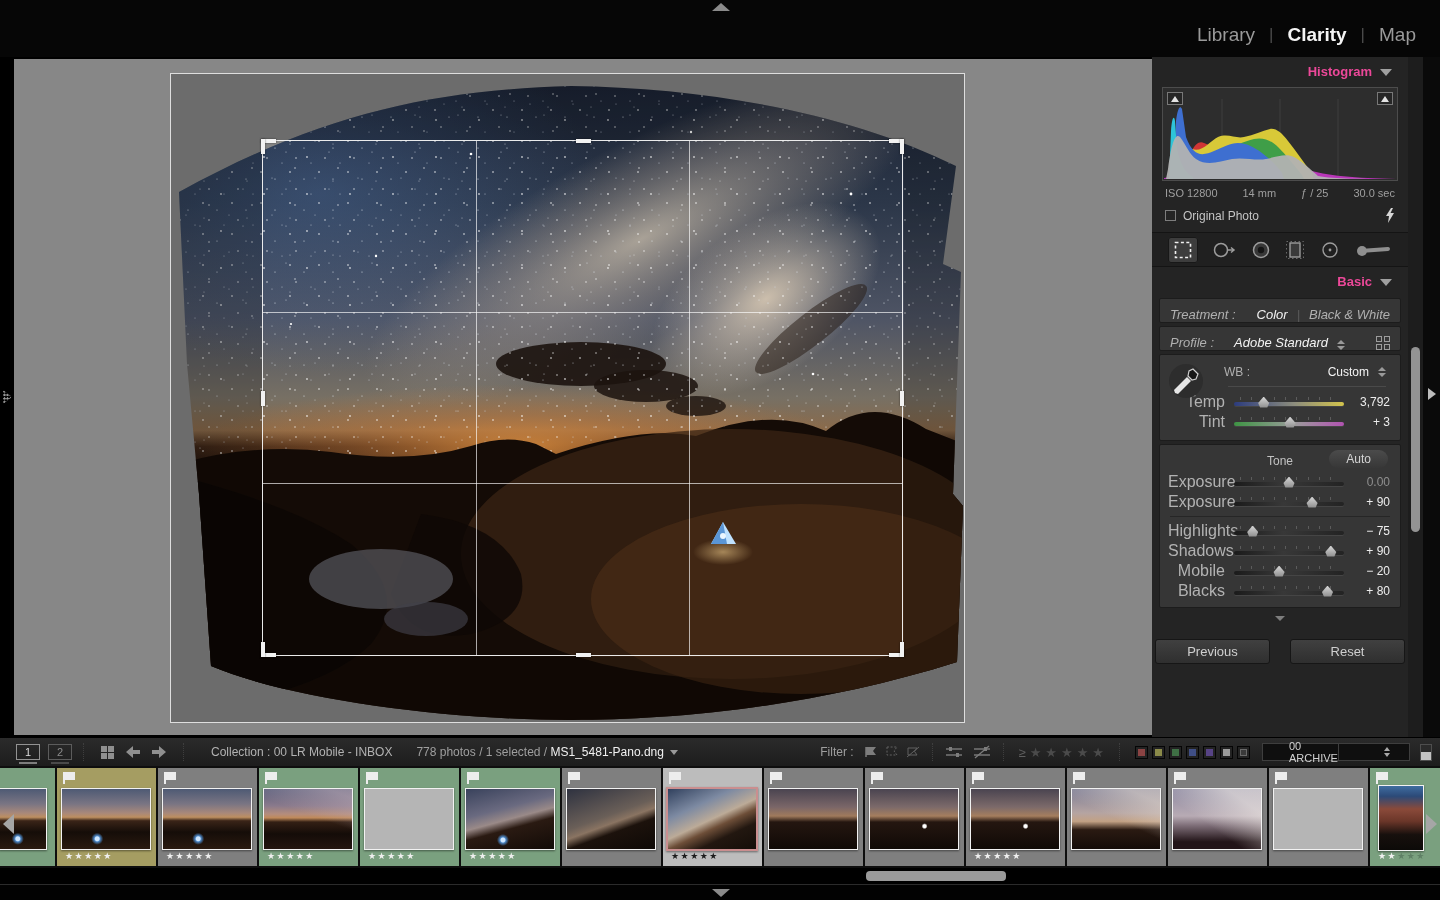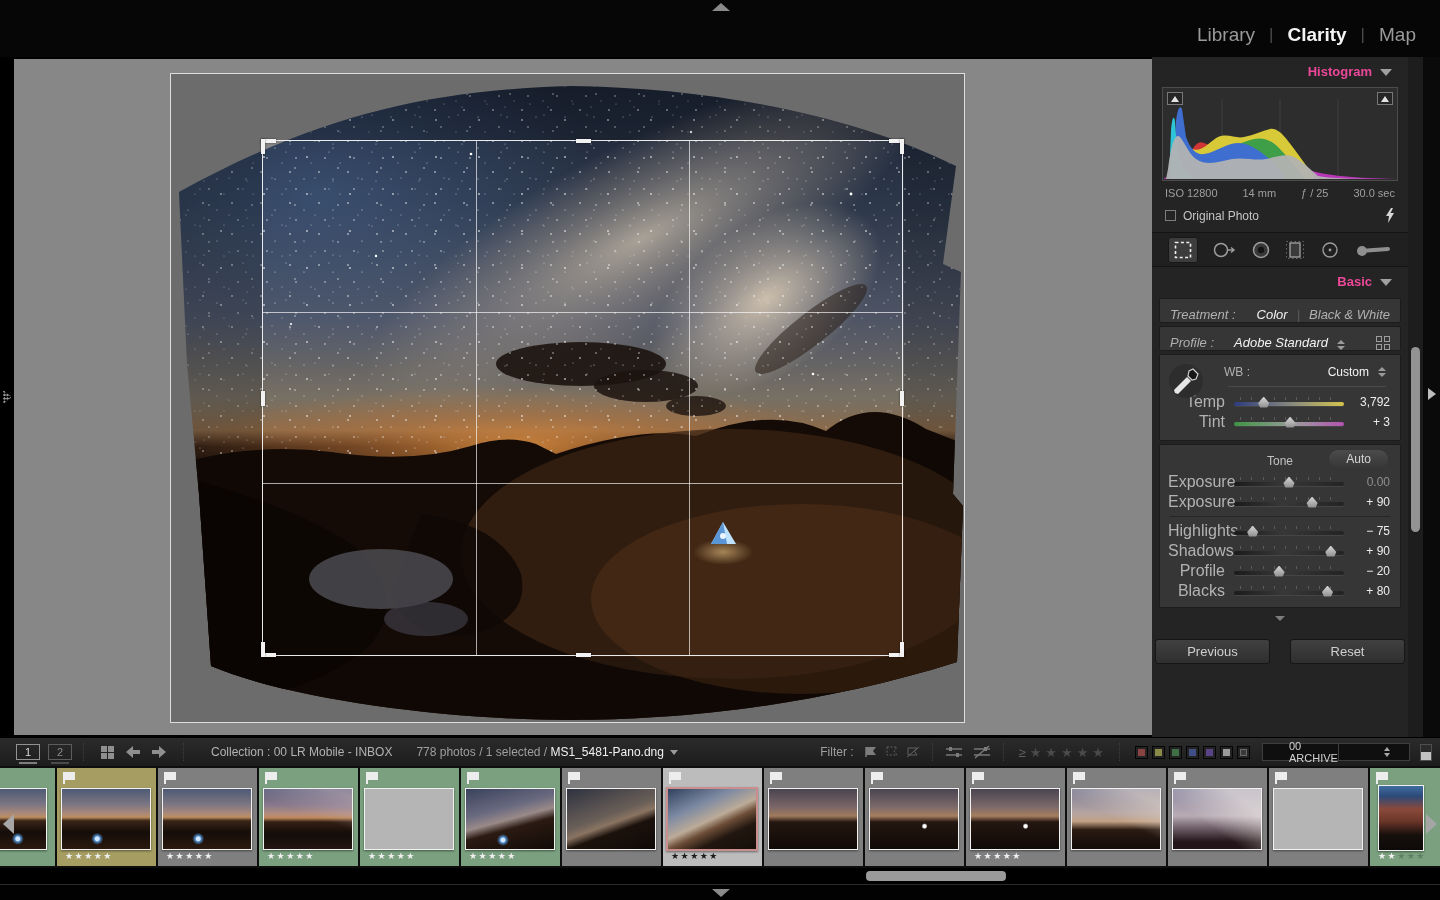--- a/index.html
+++ b/index.html
@@ -512,21 +512,21 @@
               <span class="sval">− 75</span>
             </div>
             <div class="srow">
               <span class="slabel">Shadows</span>
               <span class="track">
                   <i class="thumb" style="left: 88%;"></i>
                 </span>
               <span class="sval">+ 90</span>
             </div>
             <div class="srow">
-              <span class="slabel">Profile</span>
+              <span class="slabel">Mobile</span>
               <span class="track">
                   <i class="thumb" style="left: 41%;"></i>
                 </span>
               <span class="sval">− 20</span>
             </div>
             <div class="srow">
               <span class="slabel">Blacks</span>
               <span class="track">
                   <i class="thumb" style="left: 85%;"></i>
                 </span>

